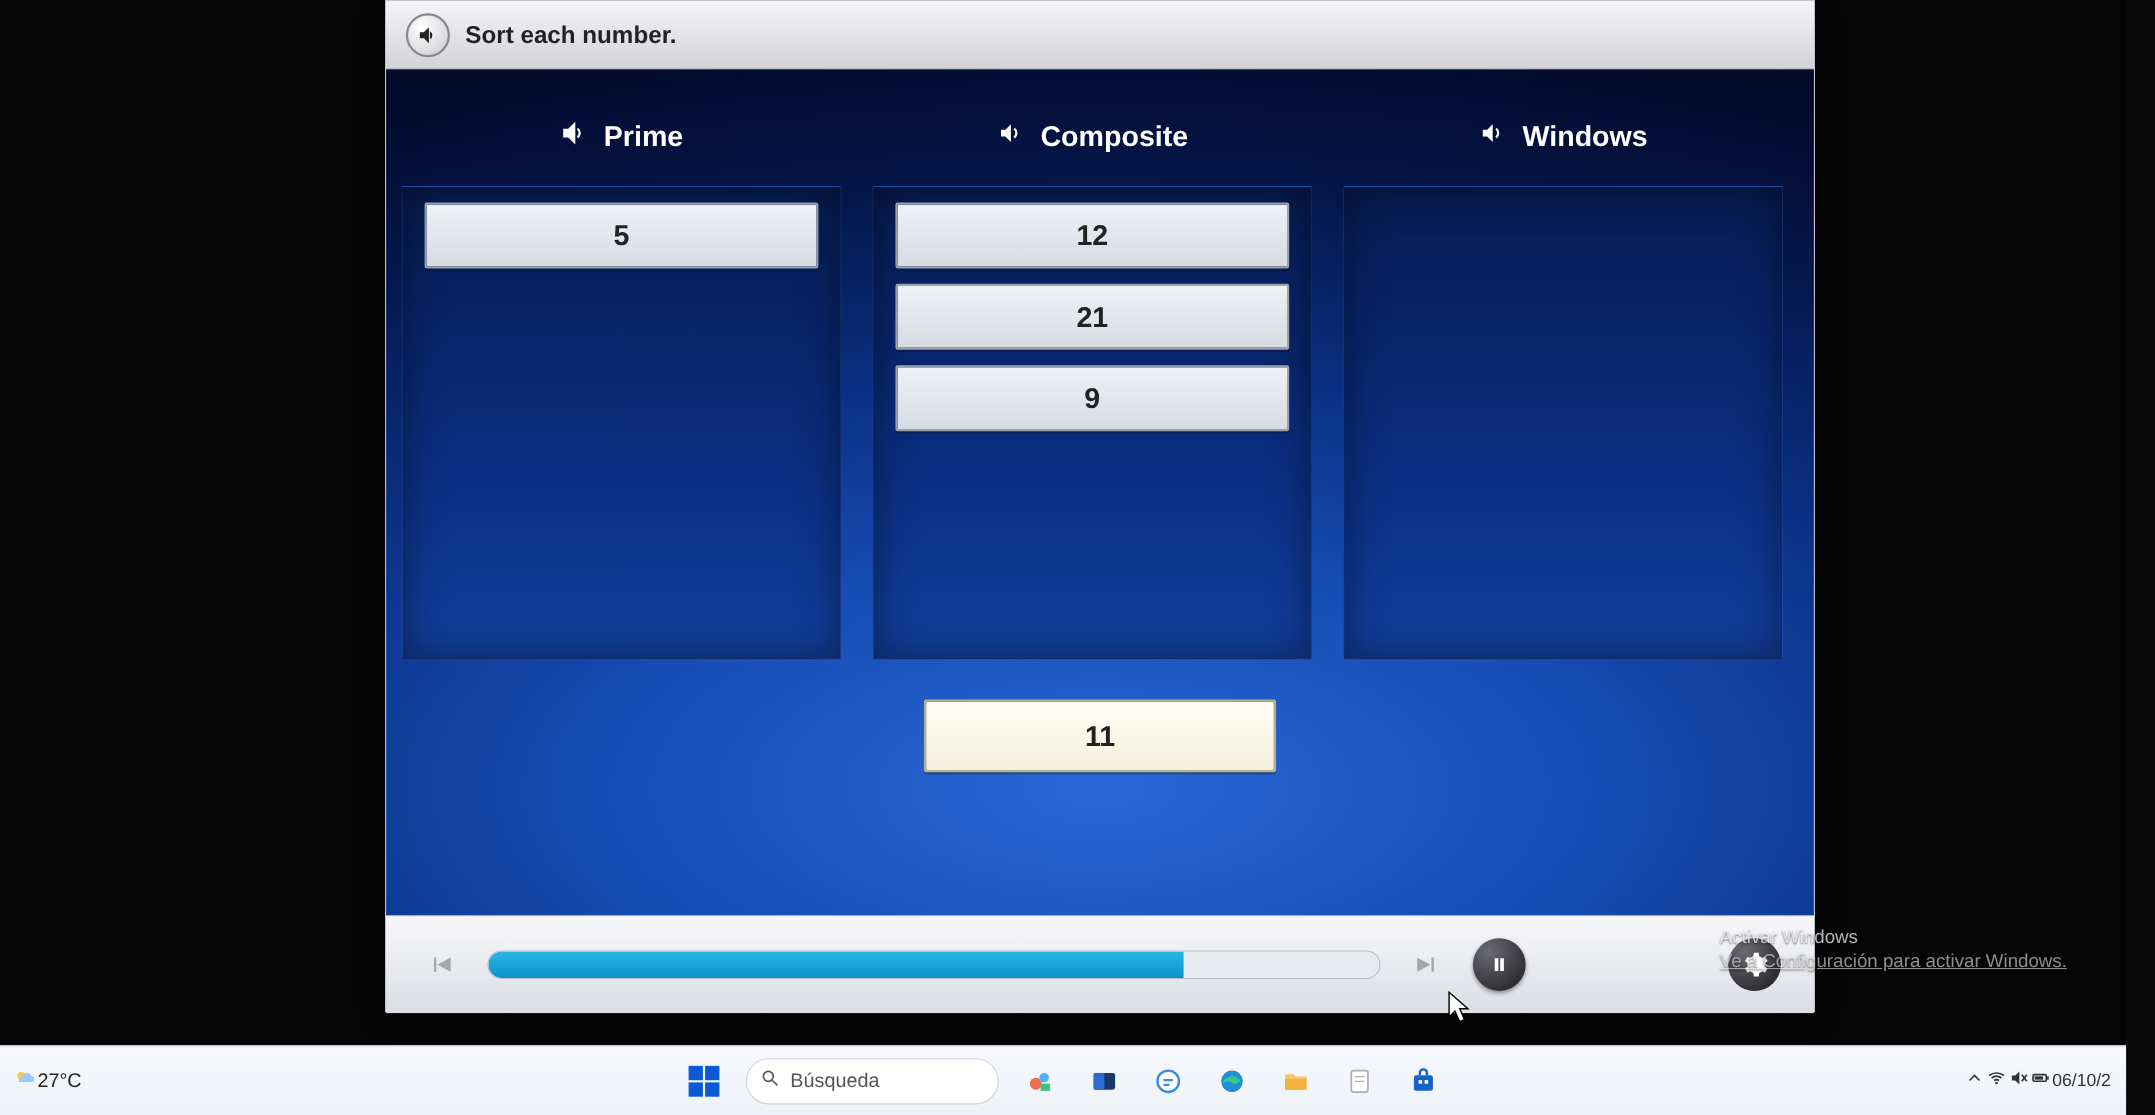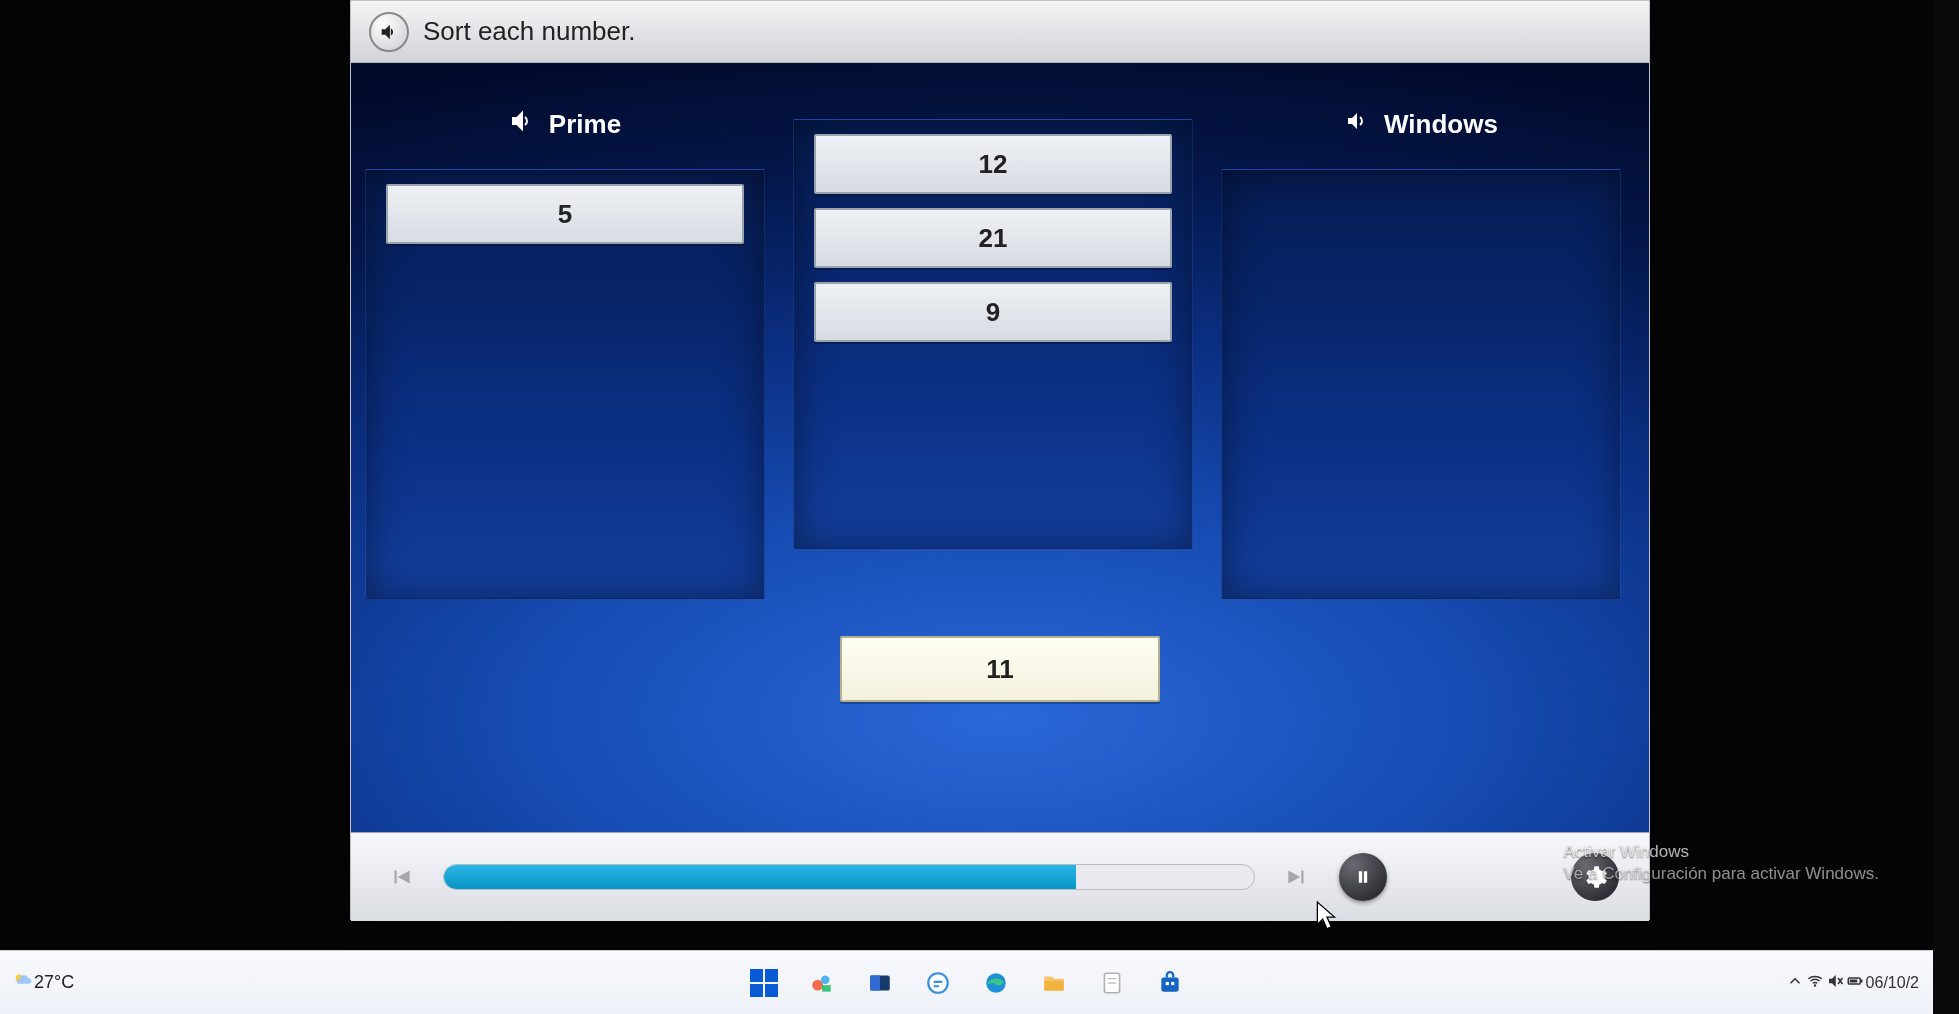--- a/index.html
+++ b/index.html
@@ -40,22 +40,22 @@
   .instruction-bar {
     display: flex;
     align-items: center;
     gap: 14px;
     background: linear-gradient(#f5f5f7, #d2d2d8);
     border-bottom: 1px solid #b5b5bd;
     padding: 8px 18px;
     height: 62px;
   }
   .instruction-text {
-    font-weight: 400;
-    font-size: 26px;
+    font-weight: 700;
+    font-size: 22px;
     color: #222;
   }
   .speaker-chip {
     width: 40px; height: 40px;
     border-radius: 50%;
     background: radial-gradient(circle at 35% 30%, #ffffff, #c9c9d1);
     border: 2px solid #888;
     display: flex; align-items: center; justify-content: center;
   }
   .speaker-chip svg { width: 22px; height: 22px; }
@@ -193,21 +193,21 @@
     position: absolute;
     right: 80px;
     bottom: 130px;
     text-align: left;
     color: rgba(255,255,255,.7);
     font-family: "Segoe UI", sans-serif;
     text-shadow: 0 1px 2px rgba(0,0,0,.6);
     z-index: 60;
   }
   .activate-watermark .l1 { font-size: 17px; margin-bottom: 2px; }
-  .activate-watermark .l2 { font-size: 17px; color: rgba(255,255,255,.55); }
+  .activate-watermark .l2 { font-size: 17px; color: rgba(255,255,255,.55); text-decoration: underline; }
 
   
   .taskbar {
     position: absolute;
     left: 0; right: 26px;
     bottom: 0;
     height: 64px;
     background: linear-gradient(#f7f9fd, #eef1f7);
     border-top: 1px solid #c9cdd6;
     display: flex;
@@ -291,20 +291,29 @@
                 </svg>
             </span>
             <span>Prime</span>
           </div>
           <div class="dropzone">
             <div class="tile">5</div>
           </div>
         </div>
 
         <div class="col">
+          <div class="col-header">
+            <span class="mini-speaker">
+              <svg viewBox="0 0 24 24">
+                  <path d="M4 9v6h4l5 5V4L8 9H4z" fill="#fff"></path>
+                  <path d="M16 8a5 5 0 0 1 0 8" fill="none" stroke="#fff" stroke-width="2"></path>
+                </svg>
+            </span>
+            <span>Composite</span>
+          </div>
           <div class="dropzone">
             <div class="tile">12</div>
             <div class="tile">21</div>
             <div class="tile">9</div>
           </div>
         </div>
 
         <div class="col">
           <div class="col-header">
             <span class="mini-speaker">
@@ -378,20 +387,29 @@
 
     <div class="taskbar-center">
       <div class="tb-icon">
         <div class="win-logo">
           <span></span>
             <span></span>
             <span></span>
             <span></span>
         </div>
       </div>
+      <div class="tb-search">
+        <span>
+          <svg width="18" height="18" viewBox="0 0 24 24">
+              <circle cx="10" cy="10" r="6" fill="none" stroke="#555" stroke-width="2"></circle>
+              <line x1="15" y1="15" x2="21" y2="21" stroke="#555" stroke-width="2"></line>
+            </svg>
+        </span>
+        <span>Búsqueda</span>
+      </div>
       <div class="tb-icon">
         <svg viewBox="0 0 24 24">
             <circle cx="8" cy="14" r="5" fill="#f06c4f"></circle>
             <circle cx="15" cy="9" r="4" fill="#4fb1f0"></circle>
             <rect x="12" y="14" width="8" height="6" fill="#3cc47c"></rect>
           </svg>
       </div>
       <div class="tb-icon">
         <svg viewBox="0 0 24 24">
             <rect x="3" y="5" width="18" height="14" rx="2" fill="#163a6b"></rect>

